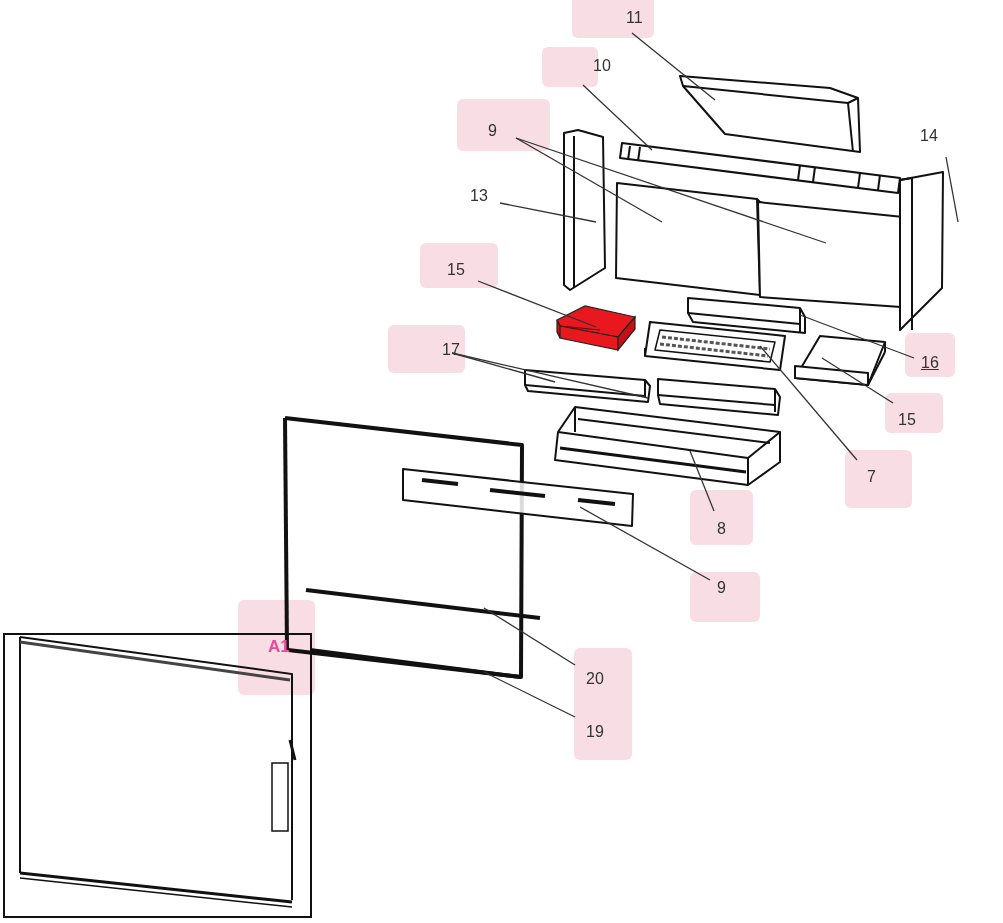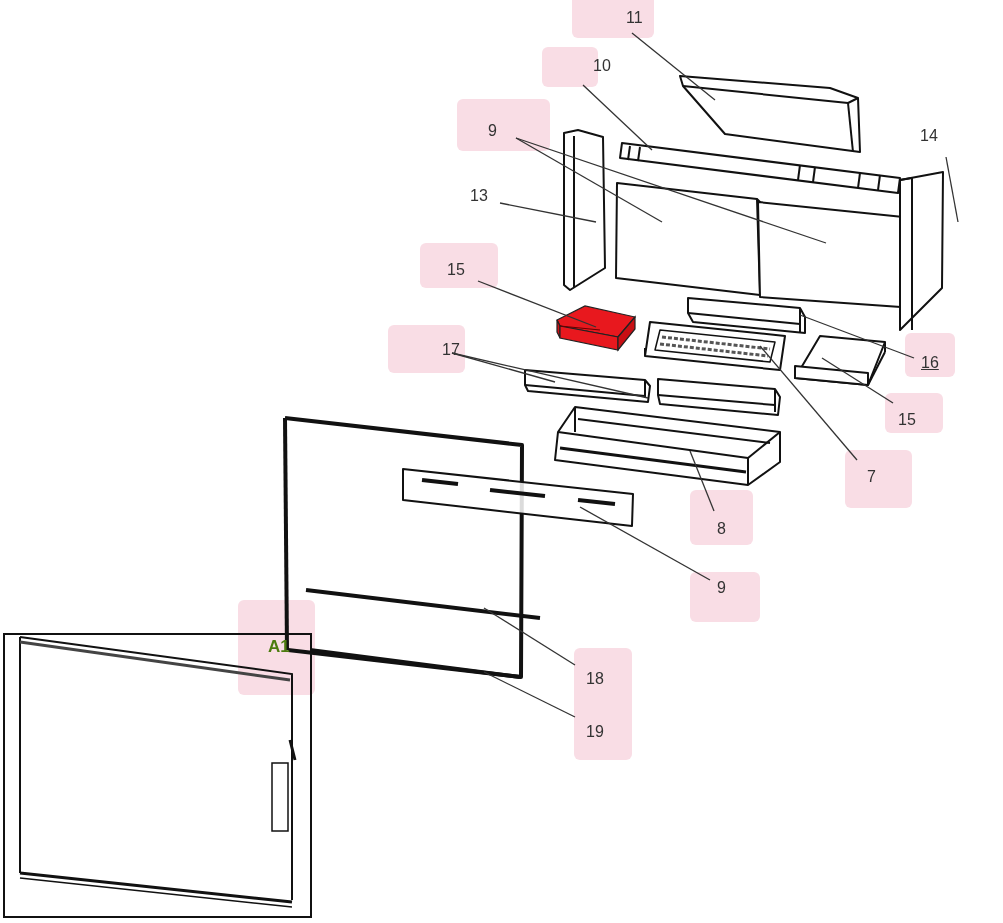--- a/index.html
+++ b/index.html
@@ -1,20 +1,20 @@
 <!DOCTYPE html>
 <html><head>
 <meta charset="utf-8">
 <style>
   html,body{margin:0;padding:0;background:#ffffff;}
   body{width:1003px;height:923px;position:relative;overflow:hidden;font-family:"Liberation Sans",sans-serif;}
   #stage{position:absolute;left:0;top:0;width:904px;height:923px;}
   .lbl-bg{position:absolute;background:#f9dde5;border-radius:6px;}
   .lbl{position:absolute;font-size:16px;color:#333;font-family:"Liberation Sans",sans-serif;}
-  .lbl.bold{font-weight:bold;font-size:17px;color:#4d7c0f;}
+  .lbl.bold{font-weight:bold;font-size:17px;color:#ec4899;}
   svg{position:absolute;left:0;top:0;}
 </style>
 </head>
 <body>
 
 <div id="stage">
 
   <div class="lbl-bg" style="left:572px;top:-6px;width:82px;height:44px;"></div>
   <div class="lbl-bg" style="left:542px;top:47px;width:56px;height:40px;"></div>
   <div class="lbl-bg" style="left:457px;top:99px;width:93px;height:52px;"></div>
@@ -171,15 +171,15 @@
   <span class="lbl" style="left:470px;top:187px;text-align:center;">13</span>
   <span class="lbl" style="left:920px;top:127px;">14</span>
   <span class="lbl" style="left:447px;top:261px;">15</span>
   <span class="lbl" style="left:422px;top:341px;margin-left:20px;">17</span>
   <span class="lbl" style="left:921px;top:354px;text-decoration:underline;">16</span>
   <span class="lbl" style="left:898px;top:411px;">15</span>
   <span class="lbl" style="left:867px;top:468px;">7</span>
   <span class="lbl" style="left:717px;top:520px;">8</span>
   <span class="lbl" style="left:717px;top:579px;">9</span>
   <span class="lbl bold" style="left:268px;top:637px;">A1</span>
-  <span class="lbl" style="left:586px;top:670px;">18</span>
+  <span class="lbl" style="left:586px;top:670px;">20</span>
   <span class="lbl" style="left:586px;top:723px;">19</span>
 </div>
 
 </body></html>

